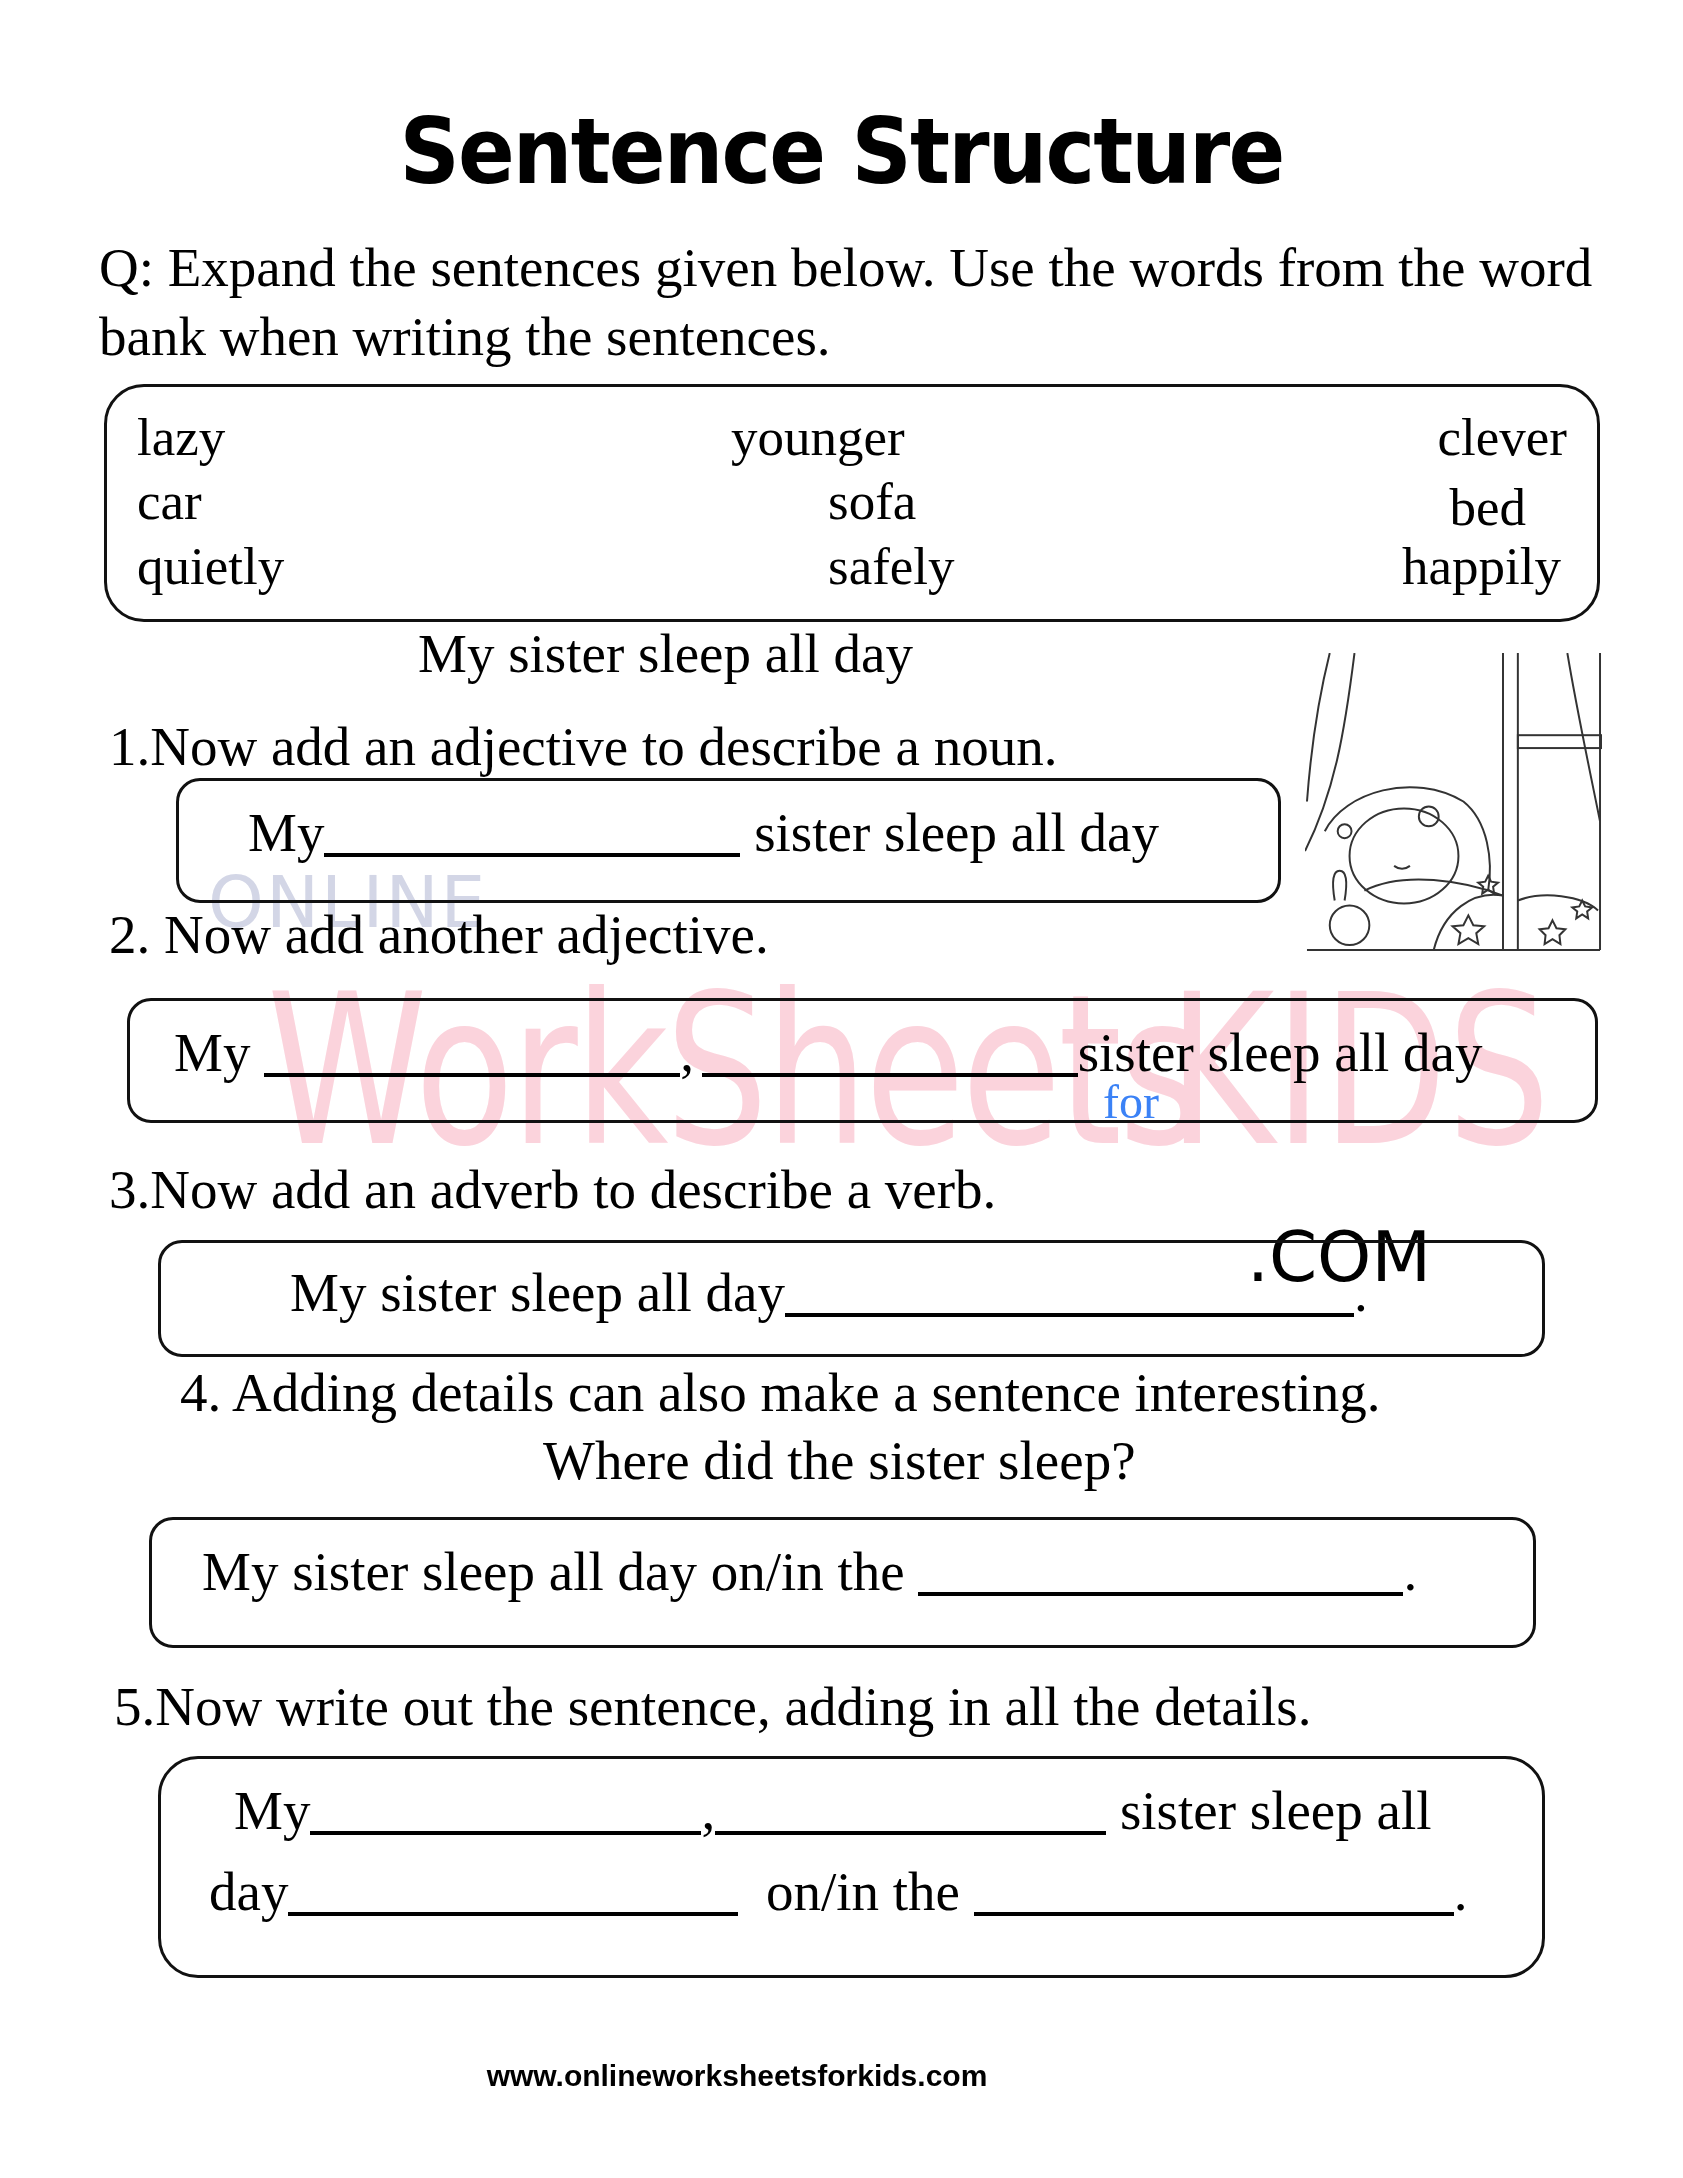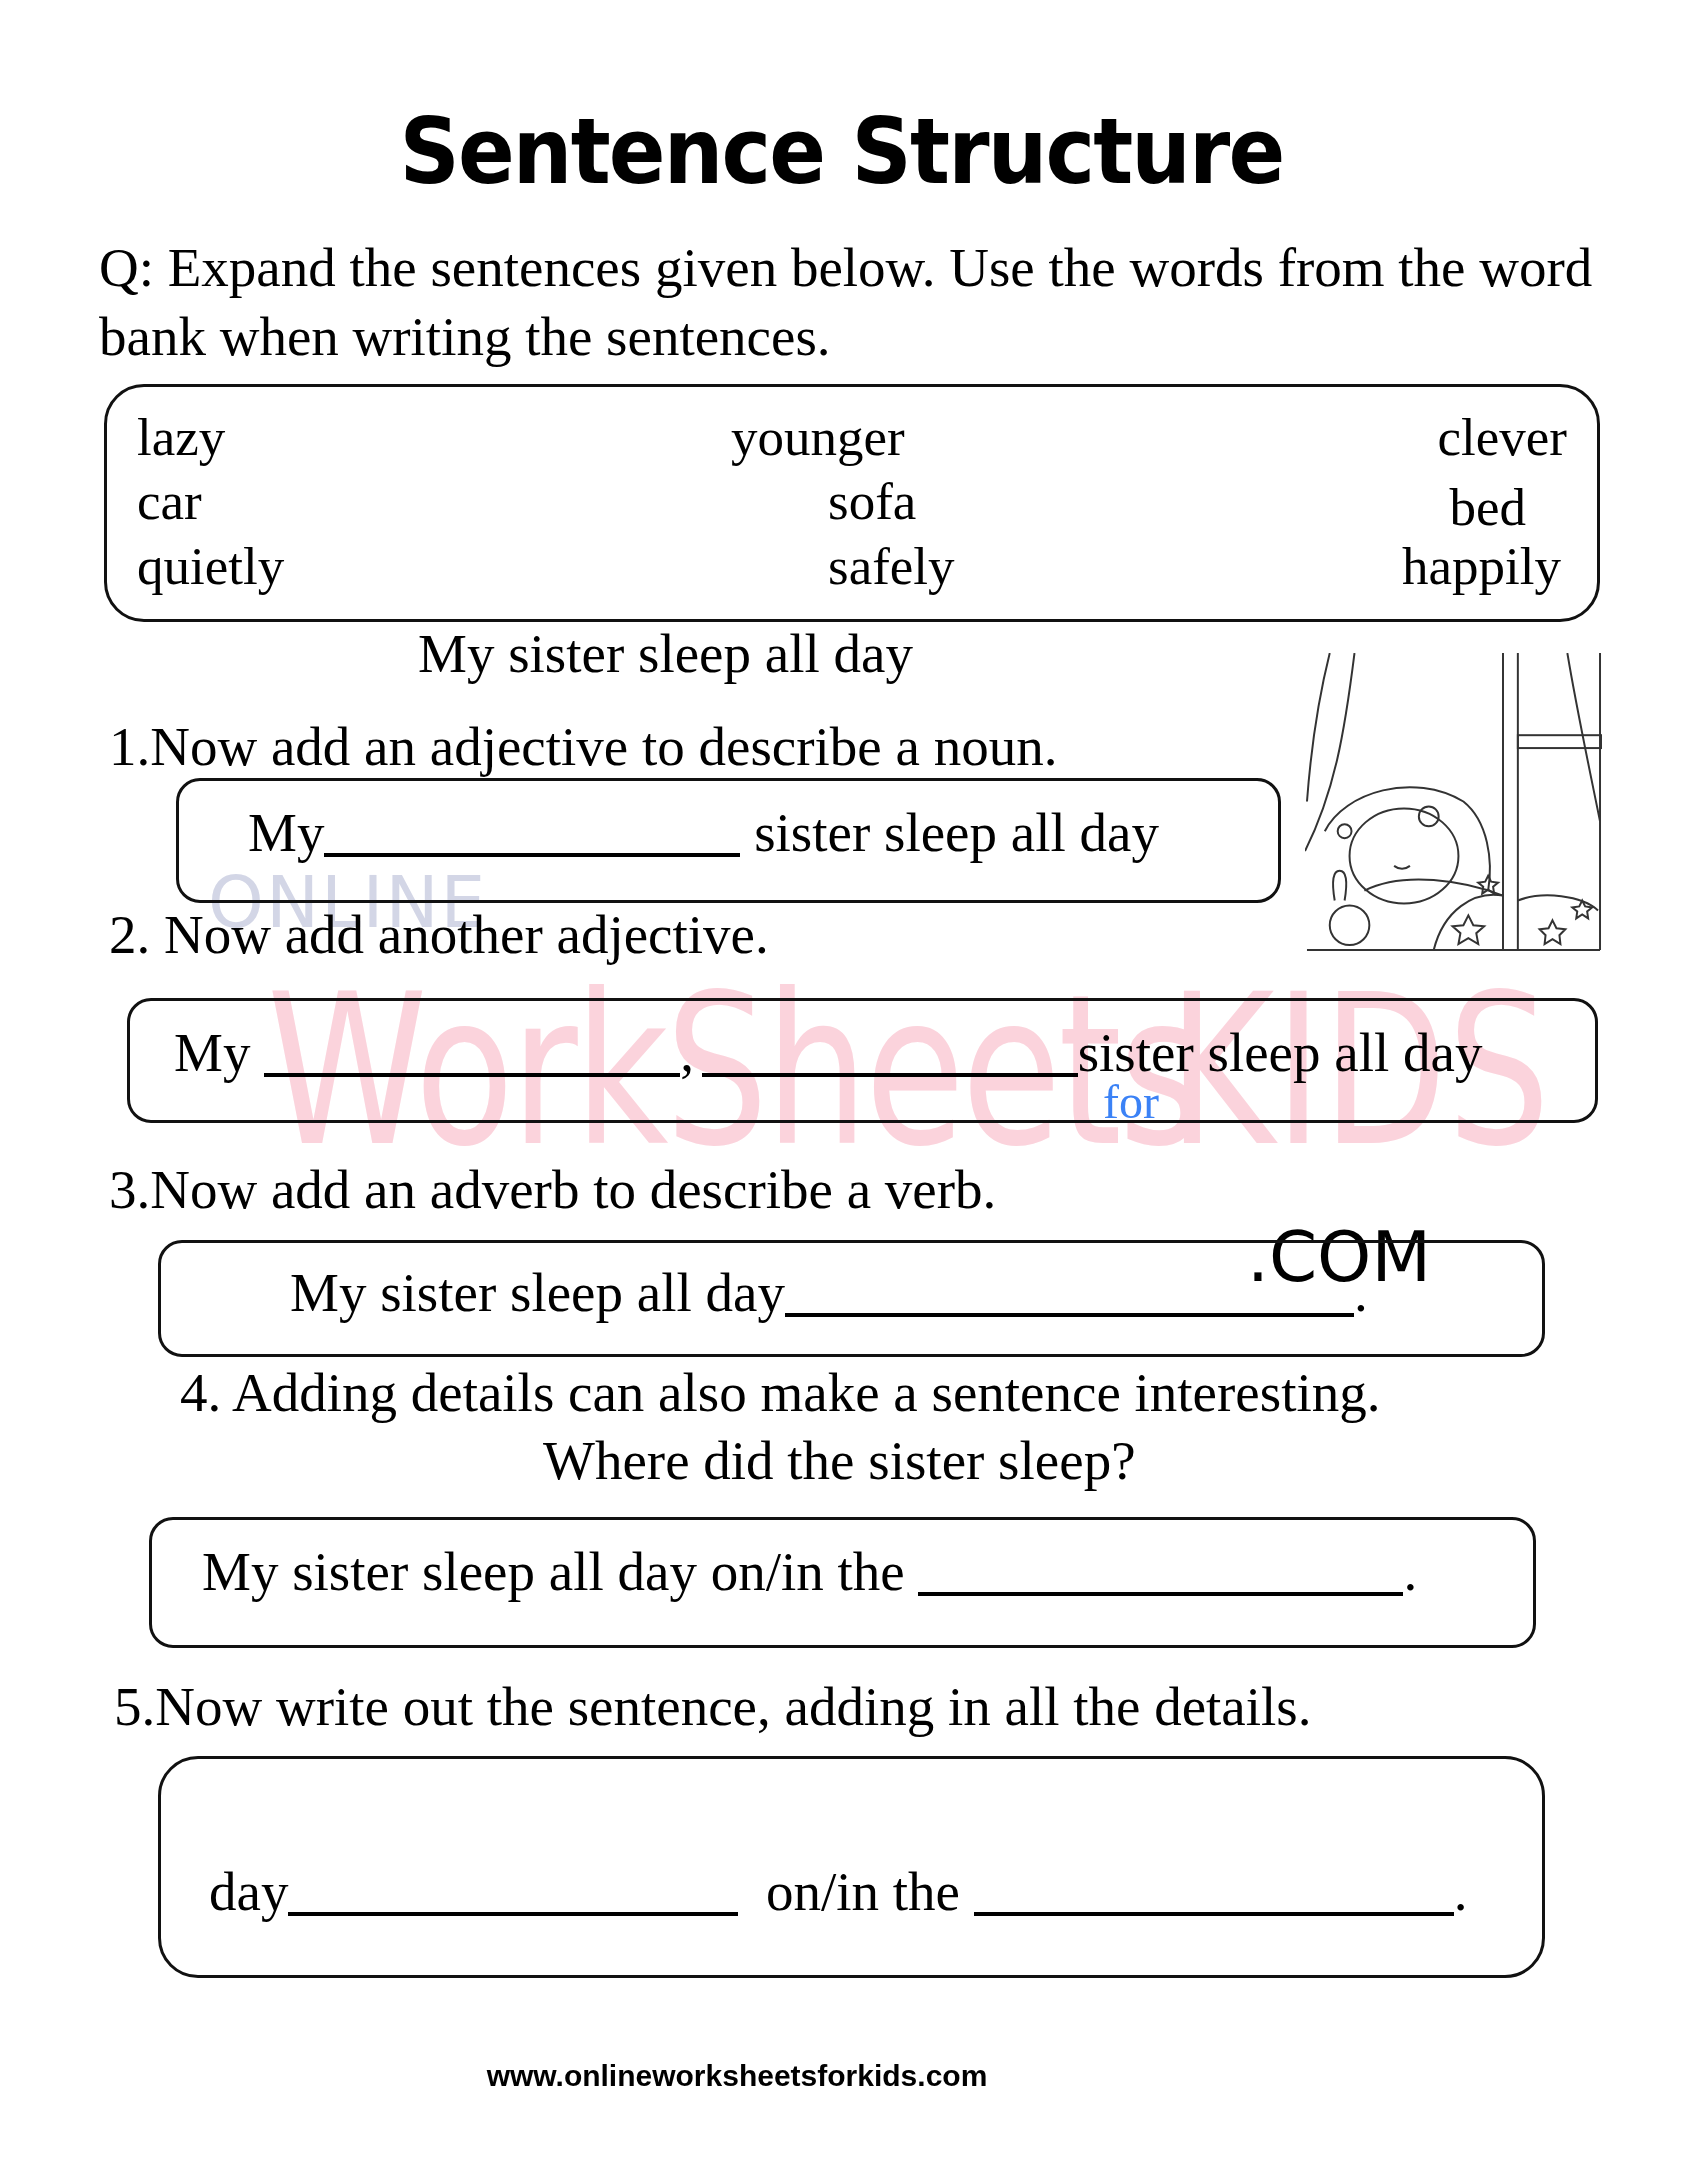--- a/index.html
+++ b/index.html
@@ -111,20 +111,24 @@
     <div class="txt" style="position:absolute; left:50px; top:20px;">
       <span>My sister sleep all day on/in the</span>
       <span class="blank" style="width:485px;"></span><span>.</span>
     </div>
   </div>
 
   <div class="abs txt" style="left:114px; top:1675px;">
     <span>5.</span><span>Now write out the sentence, adding in all the details.</span>
   </div>
   <div class="abs box" style="left:158px; top:1756px; width:1381px; height:216px; border-radius:40px;">
+    <div class="txt" style="position:absolute; left:73px; top:20px;">
+      <span>My</span><span class="blank" style="width:391px;"></span><span>,</span><span class="blank" style="width:391px;"></span>
+      <span>sister sleep all</span>
+    </div>
     <div class="txt" style="position:absolute; left:48px; top:101px;">
       <span>day</span><span class="blank" style="width:450px;"></span>
       &nbsp;<span>on/in the</span>
       <span class="blank" style="width:480px;"></span><span>.</span>
     </div>
   </div>
 
   <div class="abs footer">www.onlineworksheetsforkids.com</div>
 </div>
 

